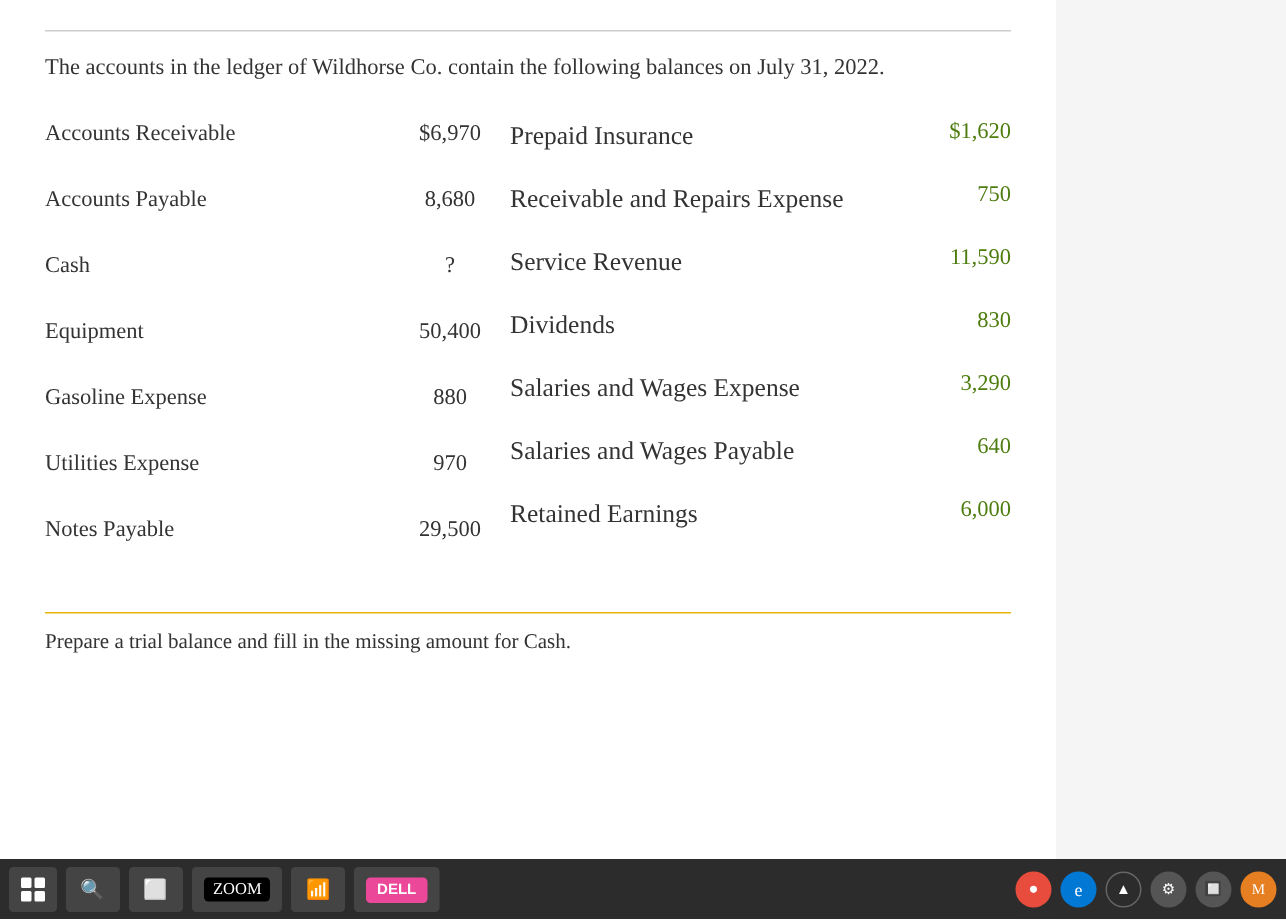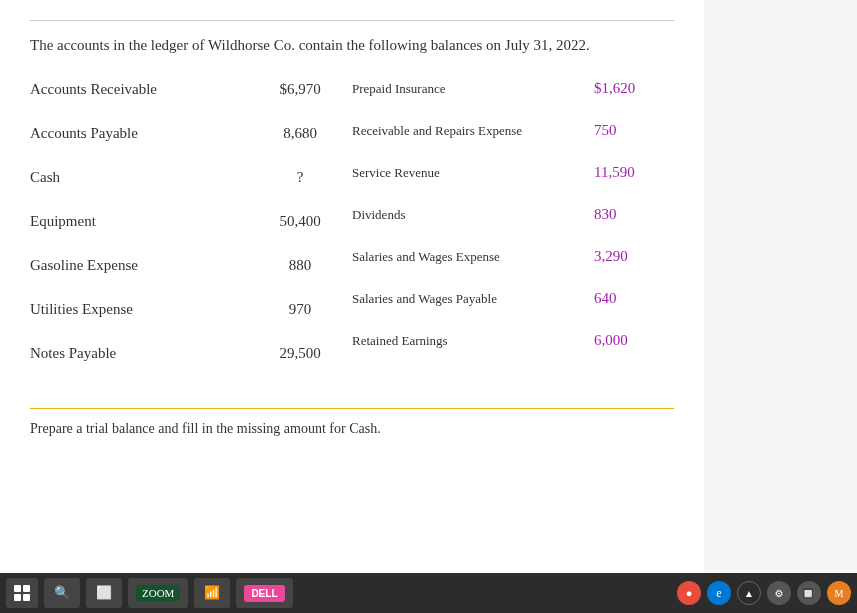--- a/index.html
+++ b/index.html
@@ -28,21 +28,21 @@
       font-size: 15px;
       color: #333;
       margin-bottom: 24px;
       line-height: 1.4;
       border-top: 1px solid #ccc;
       padding-top: 14px;
     }
 
     .accounts-table {
       display: flex;
-      gap: 12px;
+      gap: 0;
       width: 100%;
       margin-bottom: 20px;
     }
 
     .col-left {
       flex: 0 0 310px;
     }
 
     .col-right {
       flex: 1;
@@ -71,31 +71,32 @@
     }
 
     .right-account-row {
       display: flex;
       align-items: flex-start;
       margin-bottom: 14px;
       min-height: 28px;
     }
 
     .right-account-name {
-      font-size: 13px;
+      font-size: 17px;
       color: #333;
       flex: 1;
       line-height: 1.35;
       padding-right: 10px;
     }
 
     .right-account-value {
       font-size: 15px;
-      color: #a21caf;
+      color: #4d7c0f;
       min-width: 80px;
+      text-align: right;
     }
 
     .footer-text {
       font-size: 14px;
       color: #333;
       margin-top: 10px;
       border-top: 1px solid #eab308;
       padding-top: 12px;
     }
 
@@ -127,21 +128,21 @@
       width: 20px;
       height: 20px;
       display: flex;
       align-items: center;
       justify-content: center;
       color: white;
       font-size: 13px;
     }
 
     .taskbar-zoom {
-      background: #14532d;
+      background: #000000;
       color: white;
       font-size: 11px;
       padding: 2px 6px;
       border-radius: 3px;
     }
 
     .taskbar-dell {
       background: #ec4899;
       color: white;
       font-size: 10px;

